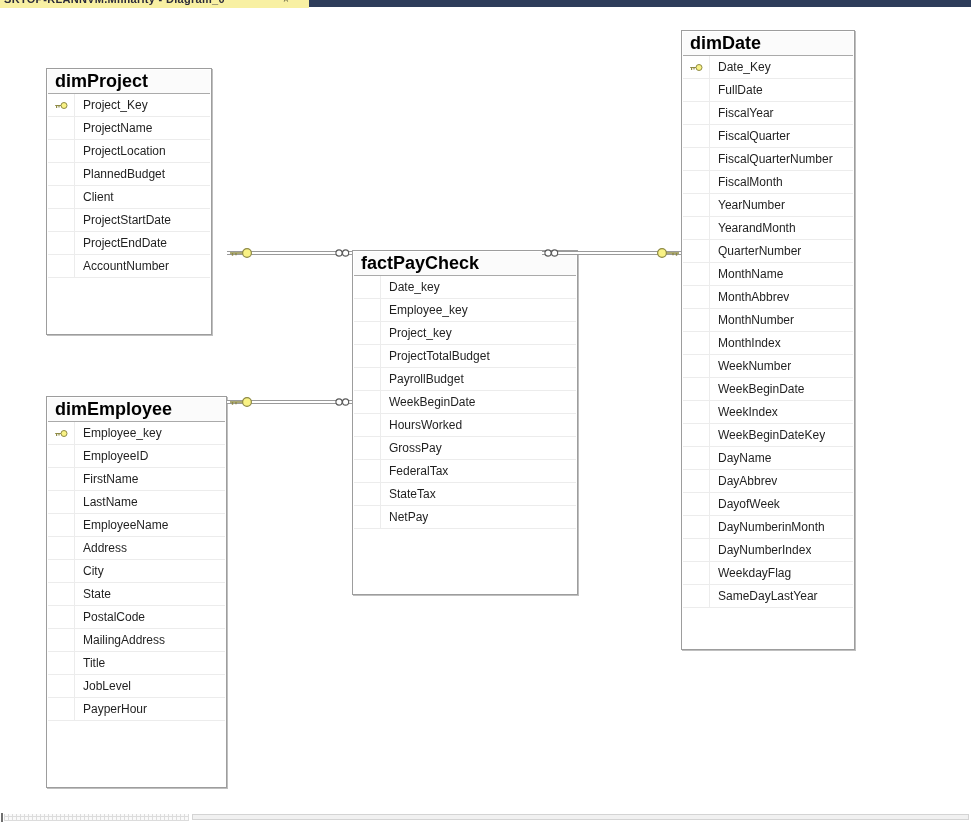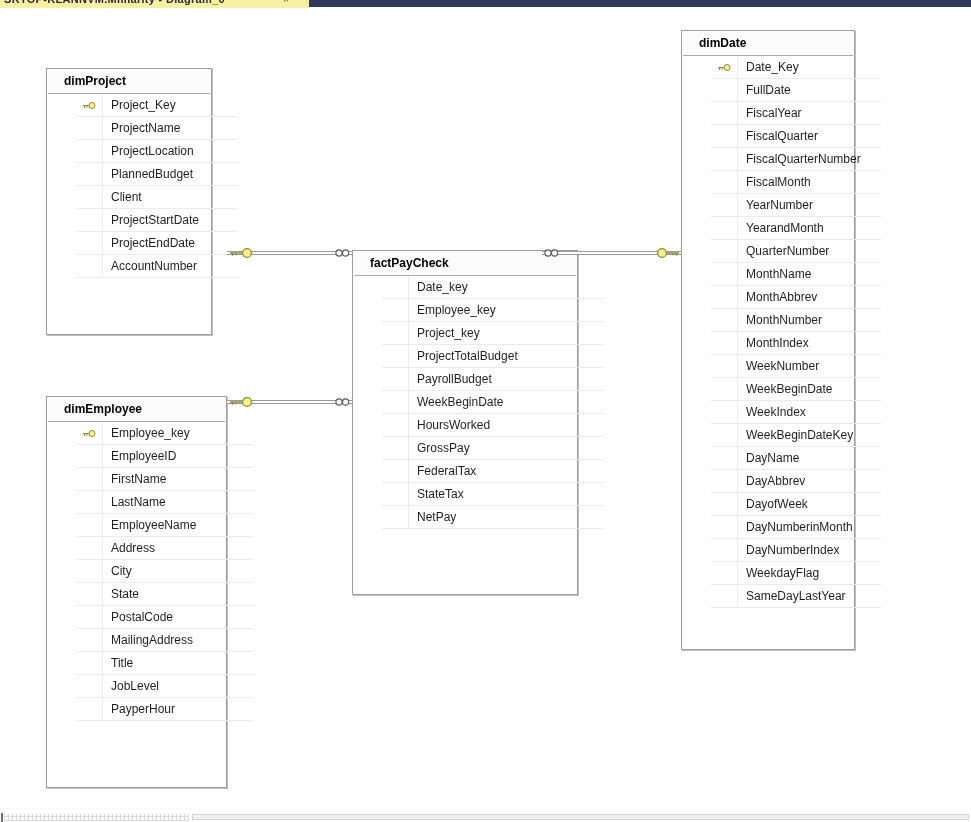--- a/index.html
+++ b/index.html
@@ -33,26 +33,26 @@
     background:#ffffff;
     border:1px solid #9d9d9d;
     box-shadow:1px 1px 0 rgba(0,0,0,0.25);
     box-sizing:border-box;
     padding:1px;
   }
   .tbl-header{
     height:23px;line-height:23px;
     background:#fbfbfb;
     border-bottom:1px solid #aaaaaa;
-    font-size:12px;font-weight:bold;color:#000;
-    padding-left:16px;
+    font-size:18px;font-weight:bold;color:#000;
+    padding-left:7px;
     white-space:nowrap;overflow:hidden;
     cursor:default;
   }
-  .rows{width:100%;padding-left:28px;}
+  .rows{width:100%;}
   .field-row{
     display:flex;align-items:center;height:23px;
     border-bottom:1px solid #ececec;
     box-sizing:border-box;
   }
   .key-cell{
     width:27px;height:100%;flex:0 0 27px;
     display:flex;align-items:center;justify-content:center;
     border-right:1px solid #ececec;
     box-sizing:border-box;

